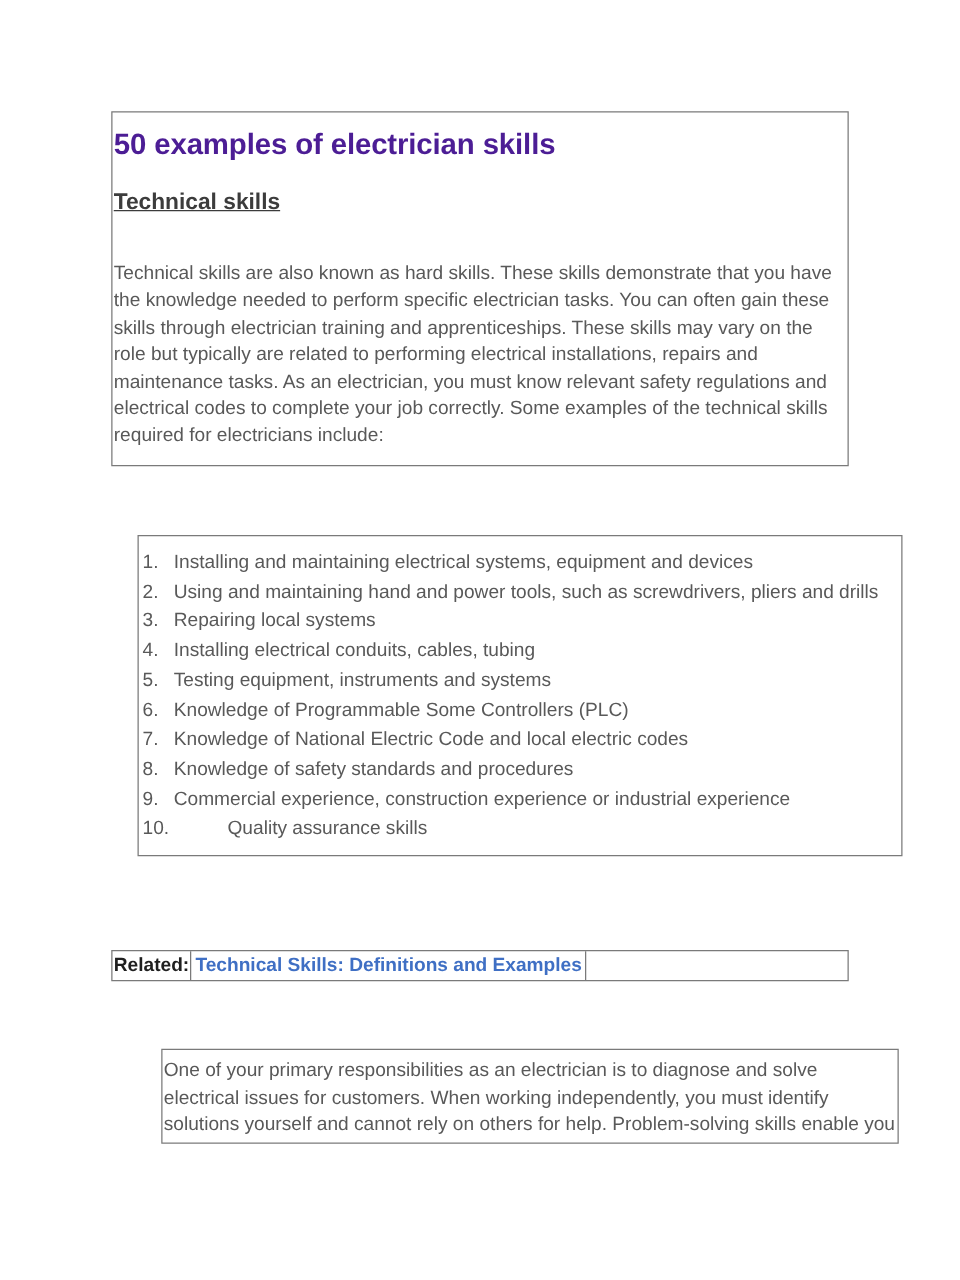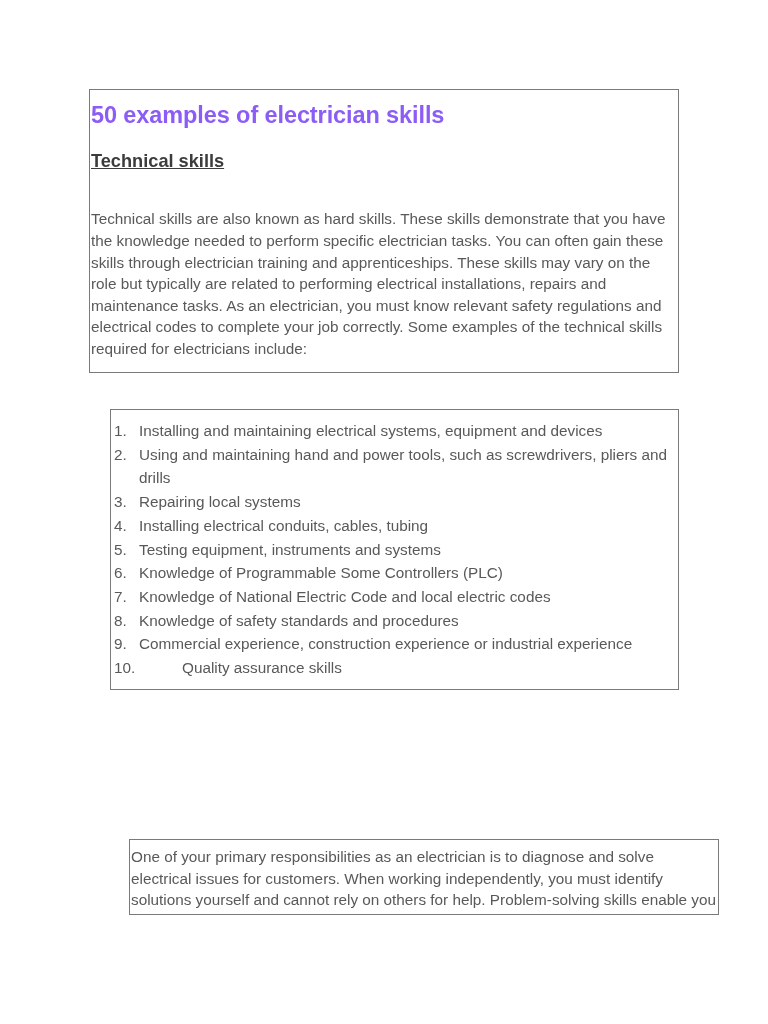--- a/index.html
+++ b/index.html
@@ -29,21 +29,21 @@
   
   #block-intro {
     left: 89px;
     top: 89px;
     width: 590px;
   }
 
   .doc-title {
     font-size: 23.5px;
     font-weight: bold;
-    color: #8b5cf6;
+    color: #4c1d95;
     line-height: 1.26;
     margin: 11px 0 0 1px;
     letter-spacing: -0.1px;
     white-space: nowrap;
   }
 
   .para {
     font-size: 15.3px;
     color: #595959;
     line-height: 21.6px;
@@ -63,22 +63,22 @@
     white-space: nowrap;
     text-decoration: underline;
   }
 
   #tech-heading { margin-top: 19px; }
   #tech-para { margin-top: 36px; margin-bottom: 12px; }
 
   
   #block-list {
     left: 110px;
-    top: 409px;
-    width: 569px;
+    top: 428px;
+    width: 612px;
     padding: 9px 4px 9px 0;
   }
 
   ol.skills {
     list-style: none;
     margin: 0;
     padding: 0;
     counter-reset: skill;
   }
 
@@ -186,19 +186,25 @@
       <li>Installing electrical conduits, cables, tubing</li>
       <li>Testing equipment, instruments and systems</li>
       <li>Knowledge of Programmable Some Controllers (PLC)</li>
       <li>Knowledge of National Electric Code and local electric codes</li>
       <li>Knowledge of safety standards and procedures</li>
       <li>Commercial experience, construction experience or industrial experience</li>
       <li class="wide-indent">Quality assurance skills</li>
     </ol>
   </div>
 
+  <div class="block" id="block-related">
+    <div class="related-inner">
+      <span class="related-label">Related:</span>
+      <span class="related-link">Technical Skills: Definitions and Examples</span>
+    </div>
+  </div>
 
 
   <div class="block" id="block-ps-para">
     <p class="para">One of your primary responsibilities as an electrician is to diagnose and solve electrical issues for customers. When working independently, you must identify solutions yourself and cannot rely on others for help. Problem-solving skills enable you to assess various situations and use technical knowledge and critical thinking</p>
   </div>
 
 </div>
 
 </body></html>

